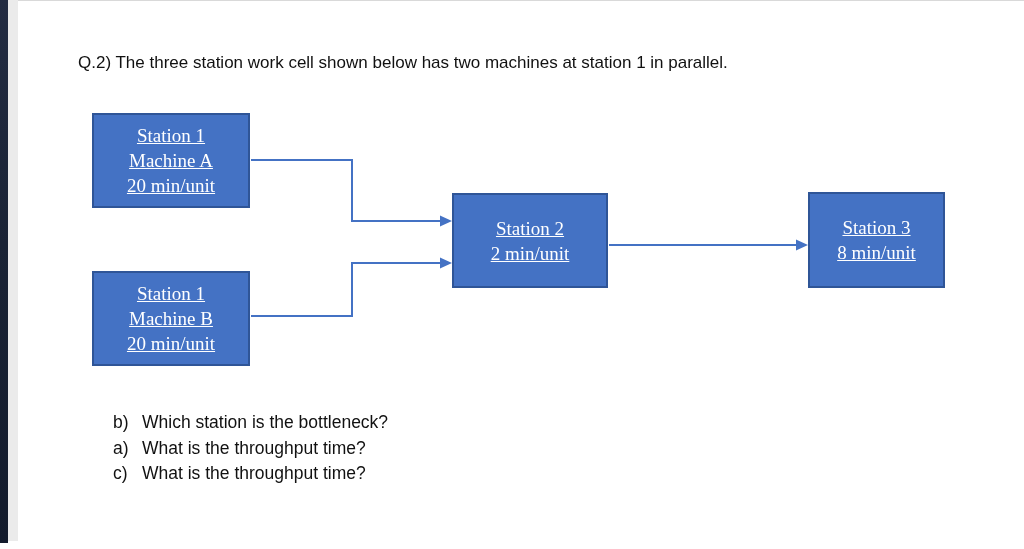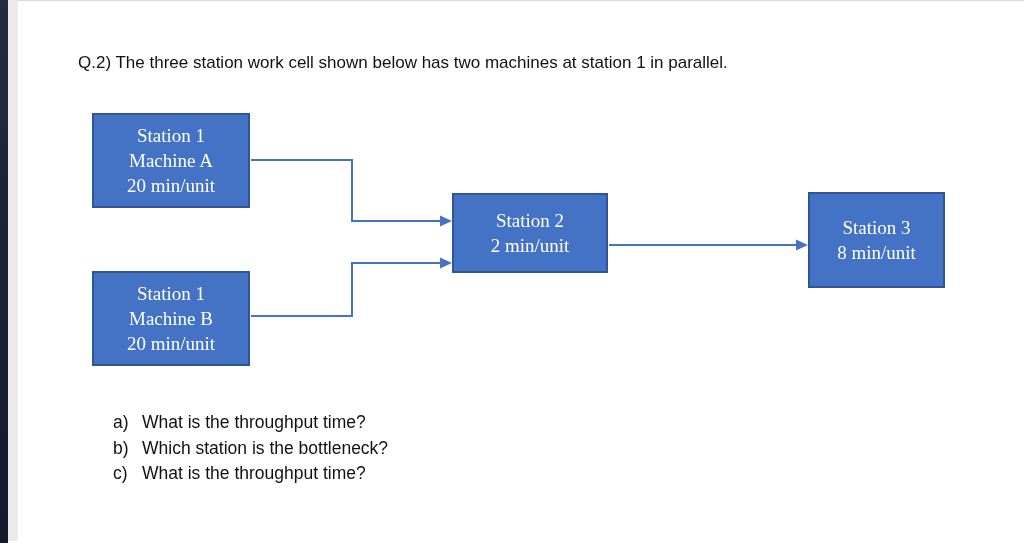--- a/index.html
+++ b/index.html
@@ -49,24 +49,25 @@
     border: 2px solid #2F5597;
     color: #ffffff;
     font-family: "Liberation Serif", serif;
     font-size: 19px;
     line-height: 25px;
     text-align: center;
     display: flex;
     flex-direction: column;
     justify-content: center;
     align-items: center;
+    text-decoration: underline;
   }
   .box-a { left: 92px;  top: 113px; width: 158px; height: 95px; }
   .box-b { left: 92px;  top: 271px; width: 158px; height: 95px; }
-  .box-s2 { left: 452px; top: 193px; width: 156px; height: 80px; justify-content: center; }
+  .box-s2 { left: 452px; top: 193px; width: 156px; height: 95px; justify-content: center; }
   .box-s3 { left: 808px; top: 192px; width: 137px; height: 96px; }
   .connector-layer {
     position: absolute;
     left: 0; top: 0;
     width: 1024px; height: 549px;
     pointer-events: none;
   }
   .connector-layer polyline {
     fill: none;
     stroke: #4472C4;
@@ -132,23 +133,23 @@
     <div>2 min/unit</div>
   </div>
 
   <div class="flow-box box-s3">
     <div>Station 3</div>
     <div>8 min/unit</div>
   </div>
 
   <div class="questions">
     <div class="q-row">
-      <span class="q-label">a)</span><span>What is the throughput time?</span>
+      <span class="q-label">b)</span><span>Which station is the bottleneck?</span>
     </div>
     <div class="q-row">
-      <span class="q-label">b)</span><span>Which station is the bottleneck?</span>
+      <span class="q-label">a)</span><span>What is the throughput time?</span>
     </div>
     <div class="q-row">
       <span class="q-label">c)</span><span>What is the throughput time?</span>
     </div>
   </div>
 
 </div>
 
 </body></html>

